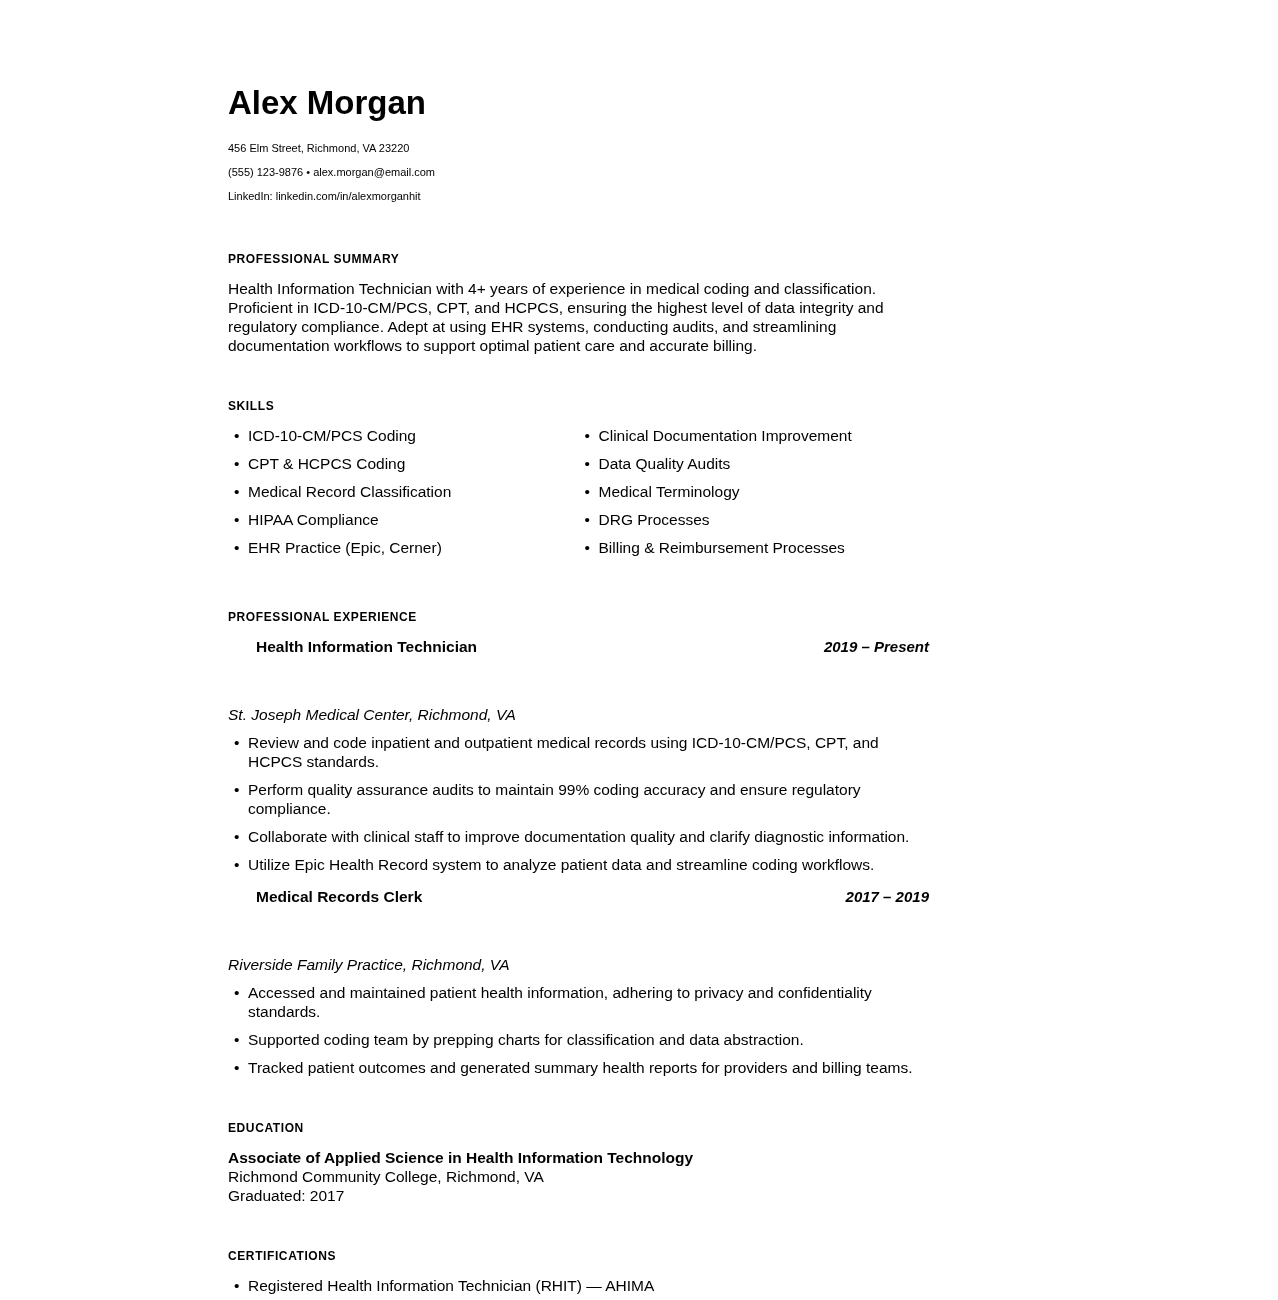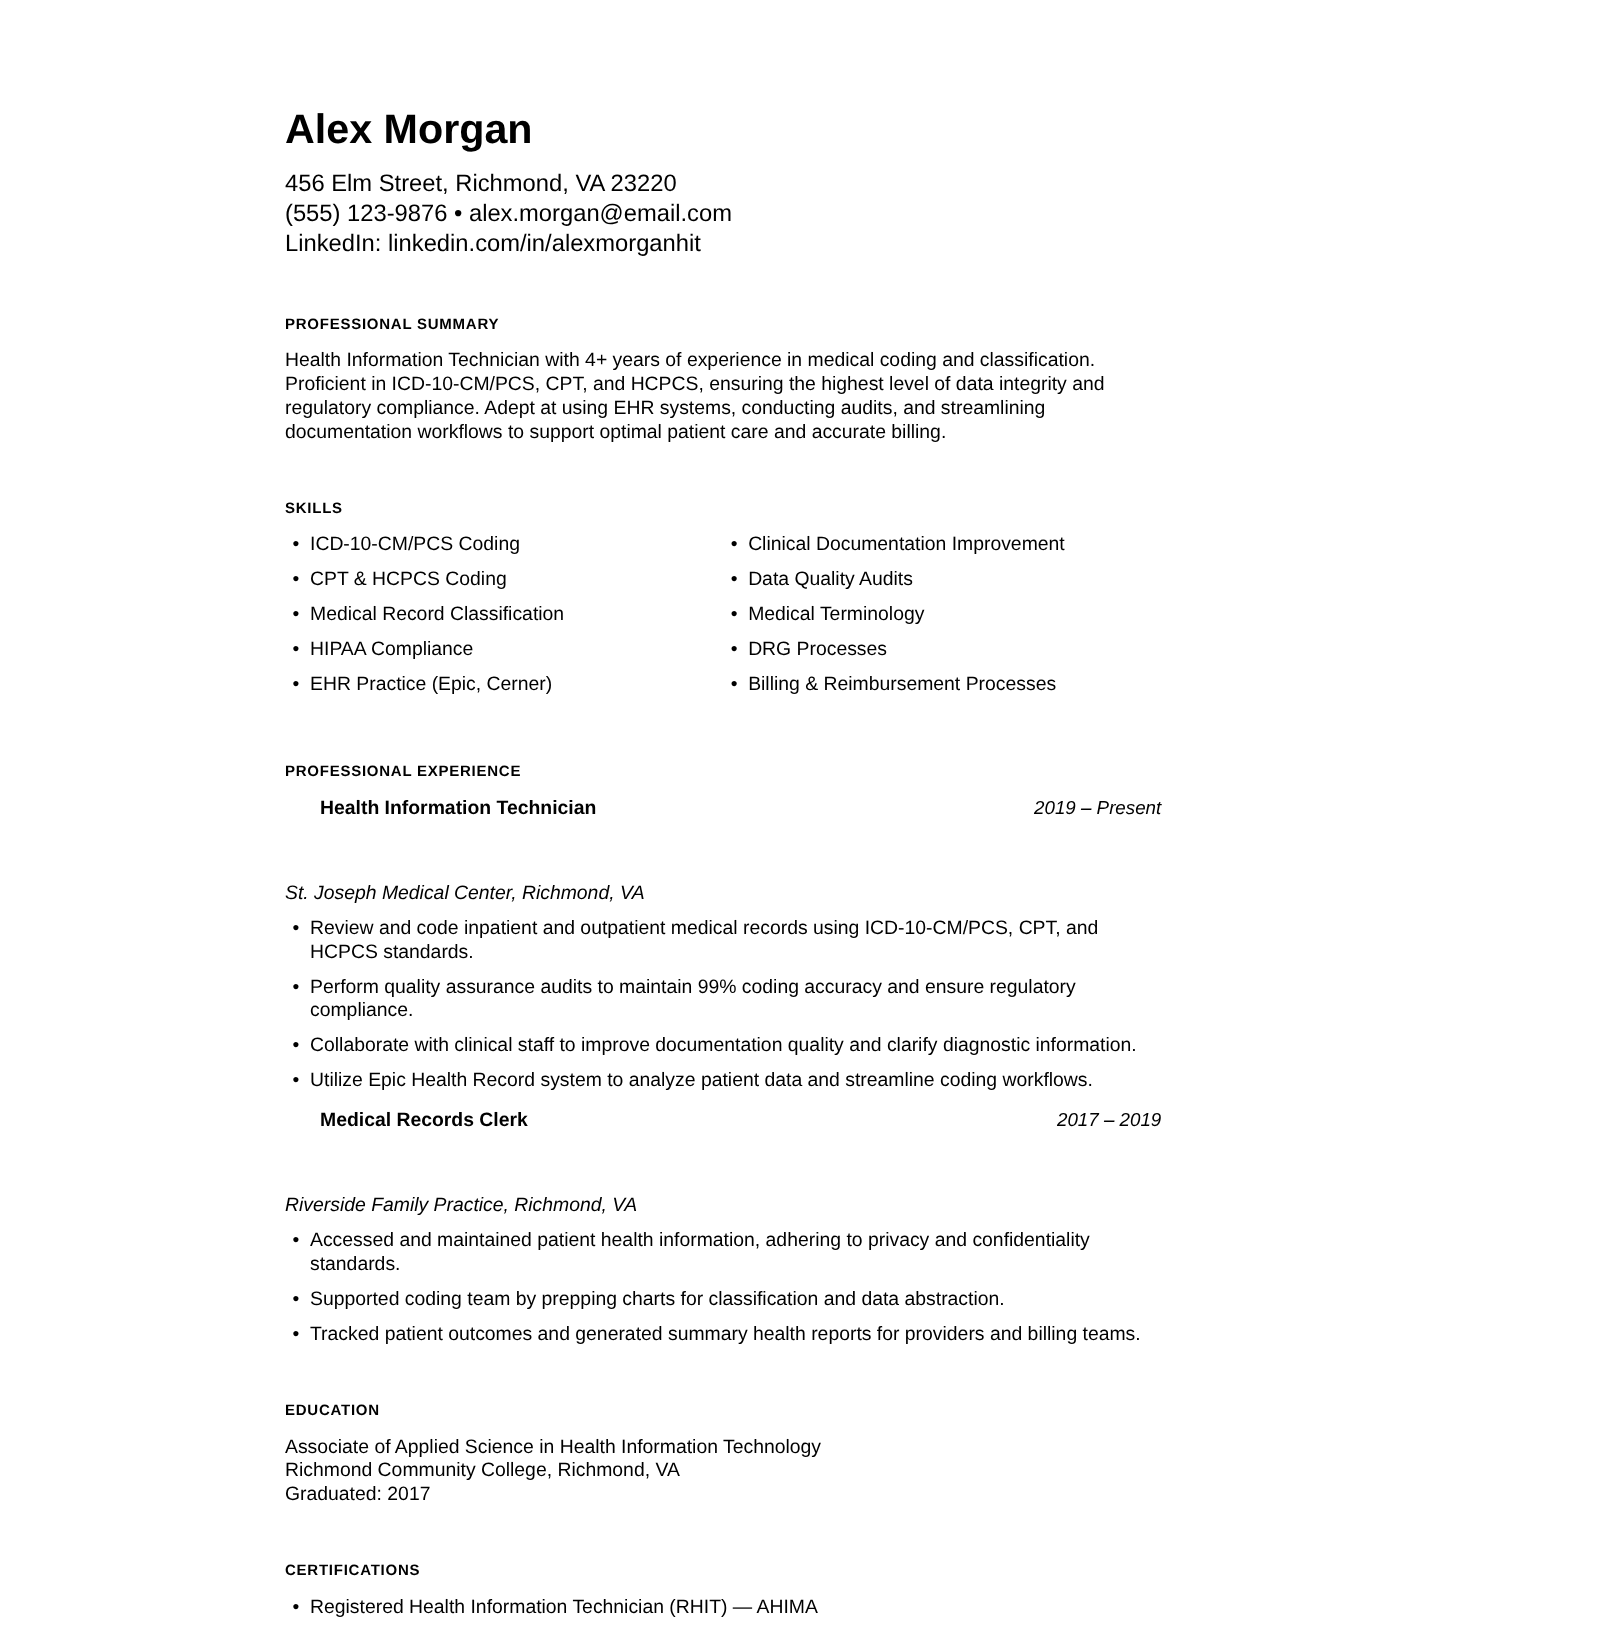--- a/index.html
+++ b/index.html
@@ -21,21 +21,21 @@
     padding: 84px 228px 40px 228px;
   }
   h1 {
     margin: 0 0 14px 0;
     font-size: 33px;
     font-weight: 700;
     line-height: 1.15;
   }
   .contact div {
     line-height: 24px;
-    font-size: 19px;
+    font-size: 11px;
   }
   .sec {
     margin-top: 44px;
   }
   h2 {
     margin: 0 0 13px 0;
     font-size: 12px;
     font-weight: 700;
     letter-spacing: 0.6px;
   }
@@ -74,34 +74,34 @@
     display: flex;
     justify-content: space-between;
     align-items: baseline;
     line-height: 20px;
   }
   .job-title {
     font-weight: 700;
     margin-left: 28px;
   }
   .job-dates {
-    font-weight: 400;
+    font-weight: 700;
     font-style: italic;
     font-size: 15px;
   }
   .job-company {
     font-style: italic;
     line-height: 20px;
     margin-top: 48px;
   }
   .job .blist {
     margin-top: 8px;
   }
   .edu-degree {
-    font-weight: 400;
+    font-weight: 700;
     line-height: 19px;
   }
   .edu-line {
     line-height: 19px;
   }
 </style>
 </head>
 <body>
 
 <div class="page">

